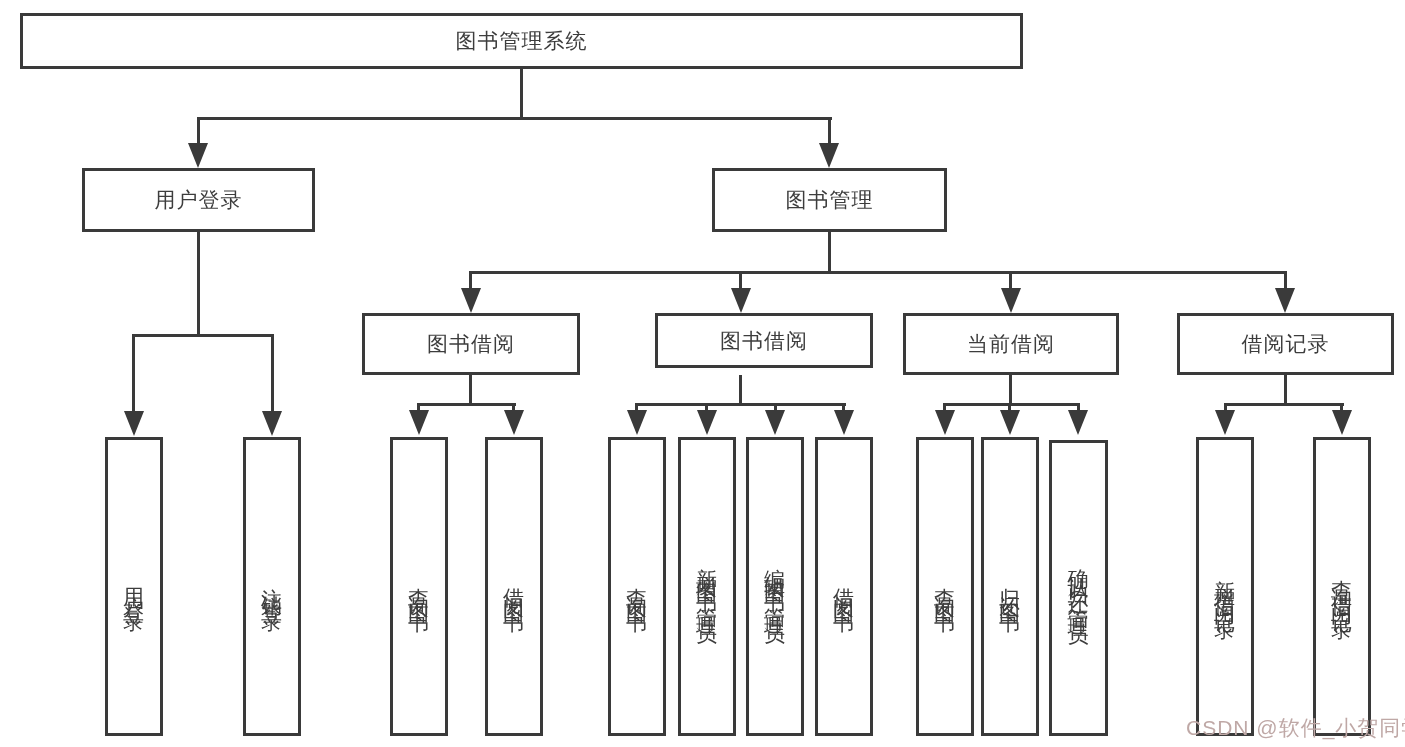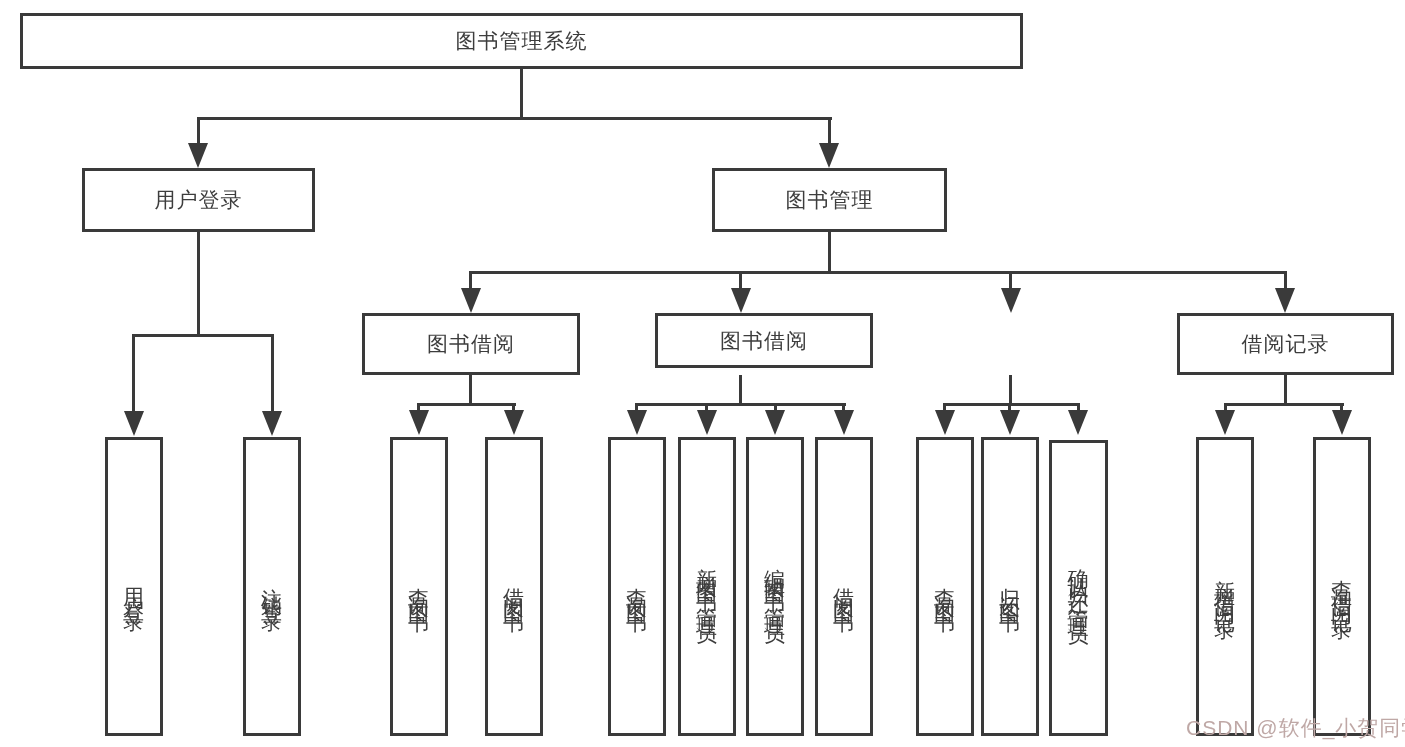--- a/index.html
+++ b/index.html
@@ -88,20 +88,23 @@
   <div class="arrow" style="left:1001px;top:288px;"></div>
   <div class="vline" style="left:1284px;top:271px;height:20px;"></div>
   <div class="arrow" style="left:1275px;top:288px;"></div>
 
   <div class="box" style="left:362px;top:313px;width:218px;height:62px;">
     <span class="label">图书借阅</span>
   </div>
   <div class="box" style="left:655px;top:313px;width:218px;height:55px;">
     <span class="label">图书借阅</span>
   </div>
+  <div class="box" style="left:903px;top:313px;width:216px;height:62px;">
+    <span class="label">当前借阅</span>
+  </div>
   <div class="box" style="left:1177px;top:313px;width:217px;height:62px;">
     <span class="label">借阅记录</span>
   </div>
 
   <div class="vline" style="left:469px;top:375px;height:31px;"></div>
   <div class="hline" style="left:417px;top:403px;width:99px;"></div>
   <div class="vline" style="left:417px;top:403px;height:9px;"></div>
   <div class="arrow" style="left:409px;top:410px;"></div>
   <div class="vline" style="left:512px;top:403px;height:9px;"></div>
   <div class="arrow" style="left:504px;top:410px;"></div>

